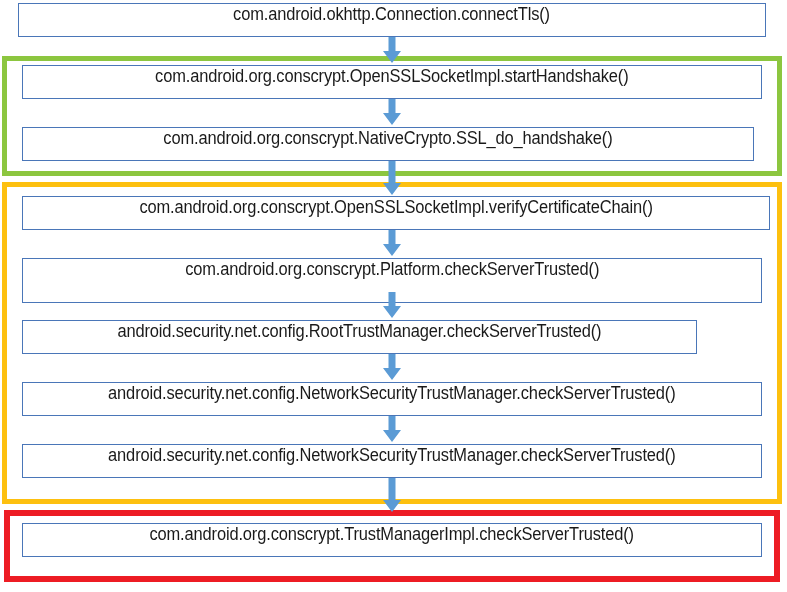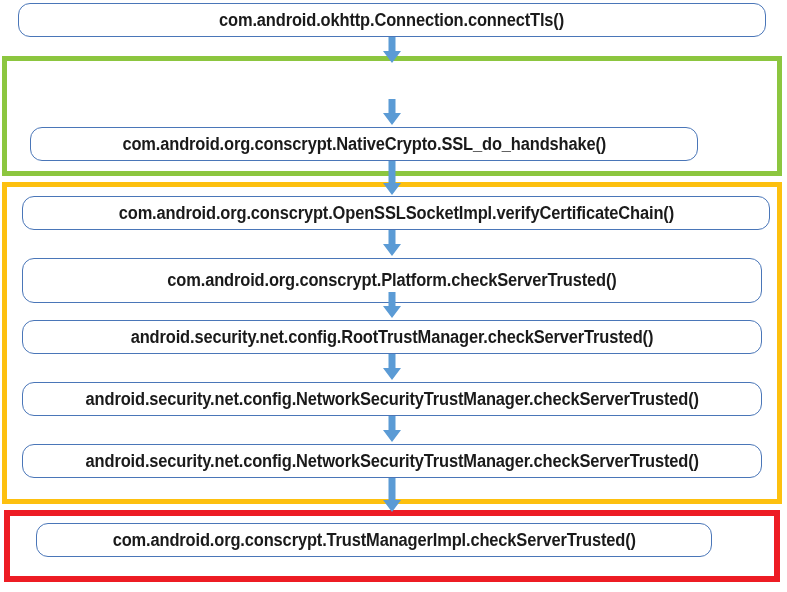--- a/index.html
+++ b/index.html
@@ -45,31 +45,30 @@
     width: 776px;
     height: 72px;
     border: 6px solid #ed1c24;
   }
 
   
   .node {
     position: absolute;
     box-sizing: border-box;
     border: 1.6px solid #4a76b8;
-    border-radius: 12px;
+    border-radius: 0;
     background: #ffffff;
     display: flex;
-    align-items: center;
+    align-items: flex-start;
     justify-content: center;
     color: #1a1a1a;
     font-size: 17.5px;
     letter-spacing: -0.15px;
     white-space: nowrap;
     font-stretch: condensed;
-    font-weight: bold;
   }
   .node-label {
     transform: scaleX(0.94);
     transform-origin: center center;
     display: inline-block;
   }
 
   
   .arrow {
     position: absolute;
@@ -90,28 +89,31 @@
   <div class="node" style="left:18px; top:3px; width:748px; height:34px;">
     <span class="node-label">com.android.okhttp.Connection.connectTls()</span>
   </div>
 
   <div class="arrow" style="left:381px; top:37px; height:27px;">
     <svg width="22" height="27" viewBox="0 0 22 27">
       <polygon points="7.5,0 14.5,0 14.5,14 20,14 11,26 2,14 7.5,14" fill="#5b9bd5"></polygon>
     </svg>
   </div>
 
+  <div class="node" style="left:22px; top:65px; width:740px; height:34px;">
+    <span class="node-label">com.android.org.conscrypt.OpenSSLSocketImpl.startHandshake()</span>
+  </div>
 
   <div class="arrow" style="left:381px; top:99px; height:27px;">
     <svg width="22" height="27" viewBox="0 0 22 27">
       <polygon points="7.5,0 14.5,0 14.5,14 20,14 11,26 2,14 7.5,14" fill="#5b9bd5"></polygon>
     </svg>
   </div>
 
-  <div class="node" style="left:22px; top:127px; width:668px; height:34px;margin-left:8px;">
+  <div class="node" style="left:22px; top:127px; width:732px; height:34px;">
     <span class="node-label">com.android.org.conscrypt.NativeCrypto.SSL_do_handshake()</span>
   </div>
 
   <div class="arrow" style="left:381px; top:161px; height:35px;">
     <svg width="22" height="35" viewBox="0 0 22 35">
       <polygon points="7.5,0 14.5,0 14.5,22 20,22 11,34 2,22 7.5,22" fill="#5b9bd5"></polygon>
     </svg>
   </div>
 
   <div class="node" style="left:22px; top:196px; width:748px; height:34px;">
@@ -127,21 +129,21 @@
   <div class="node" style="left:22px; top:258px; width:740px; height:45px;">
     <span class="node-label">com.android.org.conscrypt.Platform.checkServerTrusted()</span>
   </div>
 
   <div class="arrow" style="left:381px; top:292px; height:27px;">
     <svg width="22" height="27" viewBox="0 0 22 27">
       <polygon points="7.5,0 14.5,0 14.5,14 20,14 11,26 2,14 7.5,14" fill="#5b9bd5"></polygon>
     </svg>
   </div>
 
-  <div class="node" style="left:22px; top:320px; width:740px; height:34px;">
+  <div class="node" style="left:22px; top:320px; width:675px; height:34px;">
     <span class="node-label">android.security.net.config.RootTrustManager.checkServerTrusted()</span>
   </div>
 
   <div class="arrow" style="left:381px; top:354px; height:27px;">
     <svg width="22" height="27" viewBox="0 0 22 27">
       <polygon points="7.5,0 14.5,0 14.5,14 20,14 11,26 2,14 7.5,14" fill="#5b9bd5"></polygon>
     </svg>
   </div>
 
   <div class="node" style="left:22px; top:382px; width:740px; height:34px;">
@@ -157,17 +159,17 @@
   <div class="node" style="left:22px; top:444px; width:740px; height:34px;">
     <span class="node-label">android.security.net.config.NetworkSecurityTrustManager.checkServerTrusted()</span>
   </div>
 
   <div class="arrow" style="left:381px; top:478px; height:35px;">
     <svg width="22" height="35" viewBox="0 0 22 35">
       <polygon points="7.5,0 14.5,0 14.5,22 20,22 11,34 2,22 7.5,22" fill="#5b9bd5"></polygon>
     </svg>
   </div>
 
-  <div class="node" style="left:36px; top:523px; width:676px; height:34px;">
+  <div class="node" style="left:22px; top:523px; width:740px; height:34px;">
     <span class="node-label">com.android.org.conscrypt.TrustManagerImpl.checkServerTrusted()</span>
   </div>
 
 </div>
 
 </body></html>

